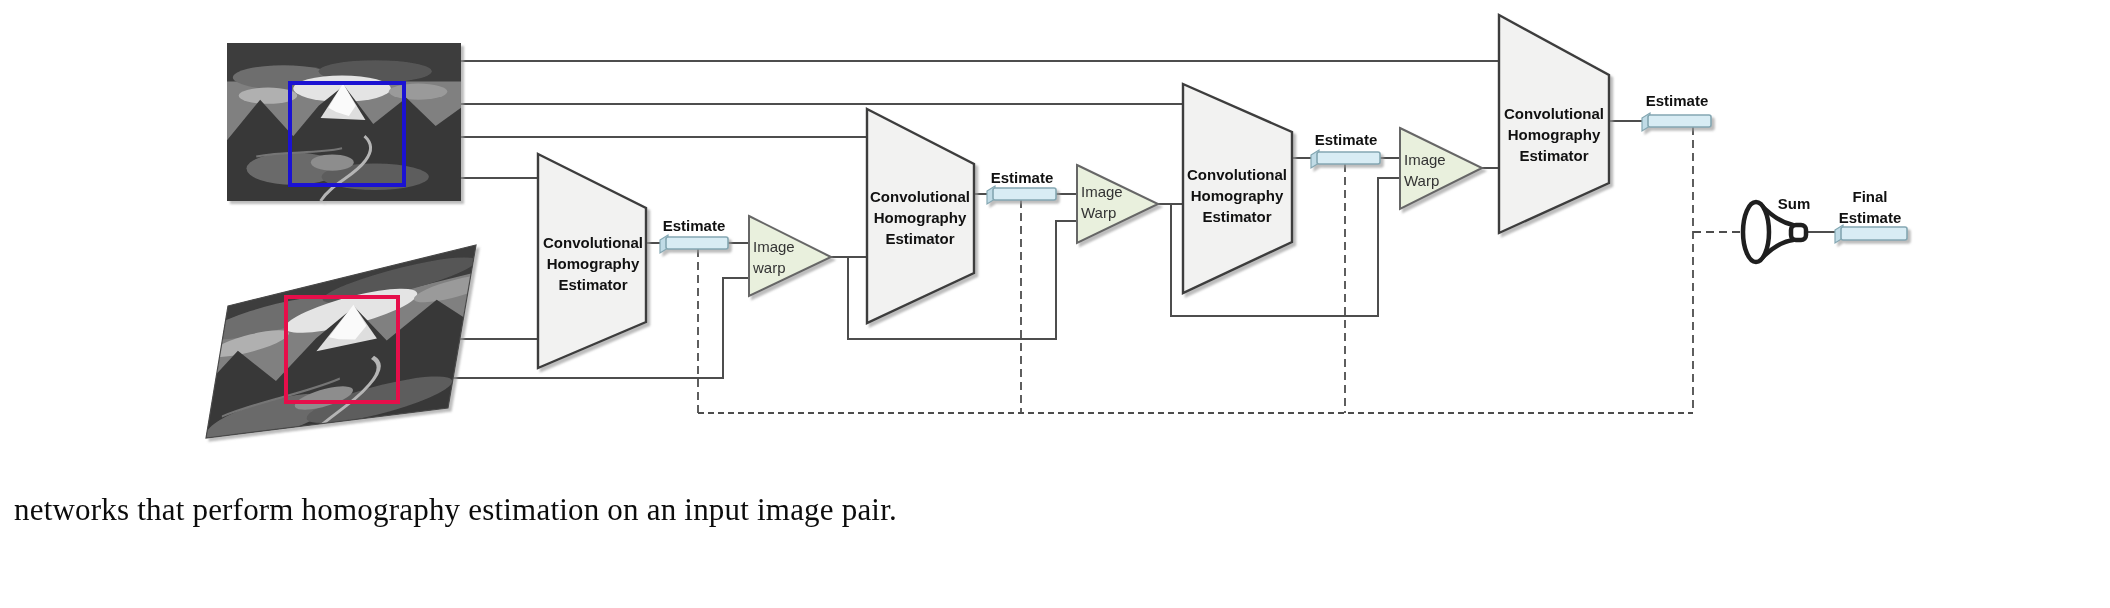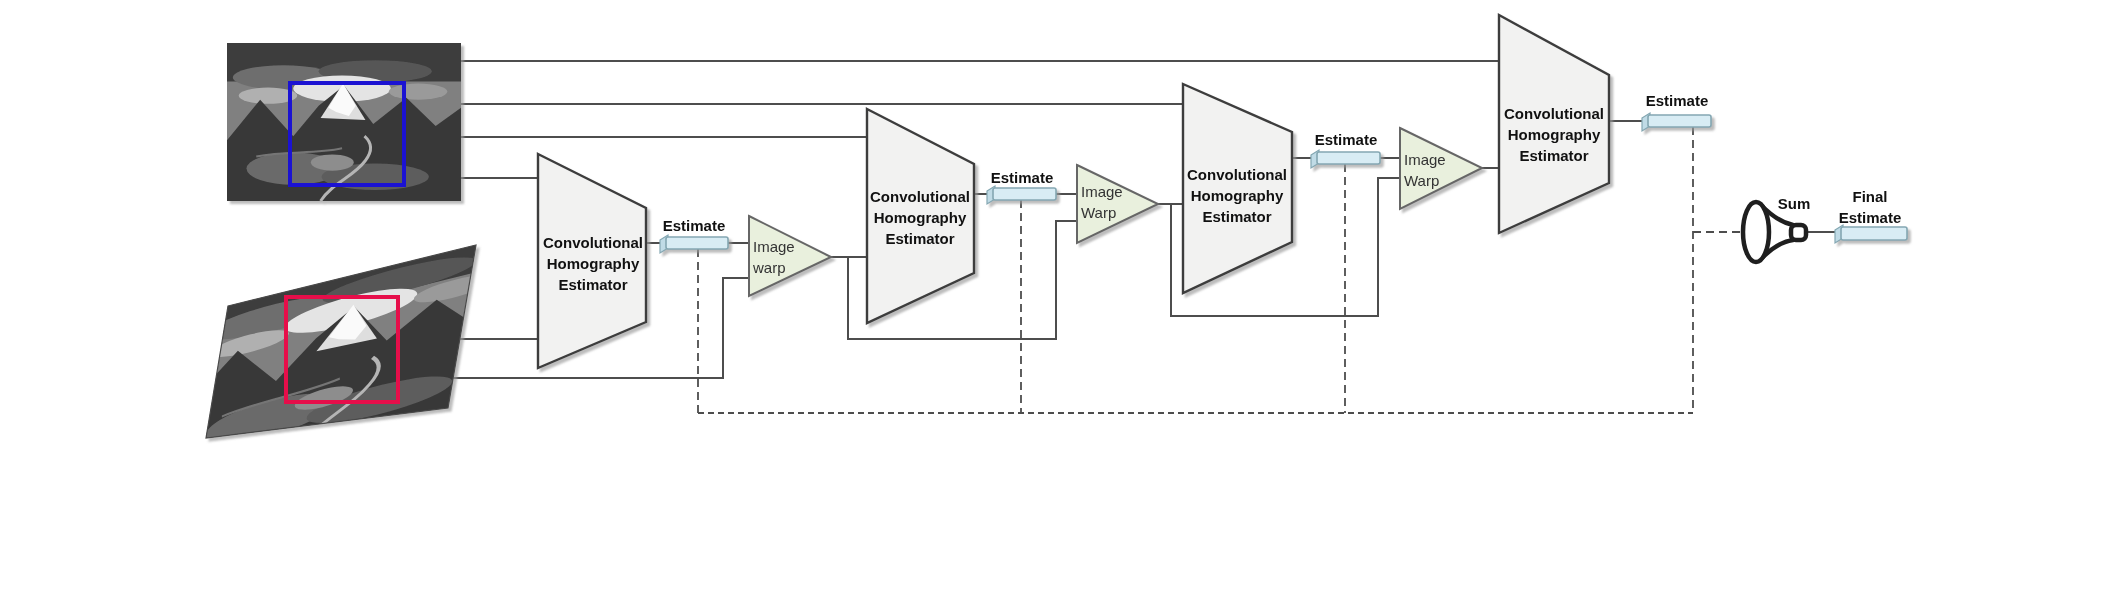--- a/index.html
+++ b/index.html
@@ -171,13 +171,14 @@
     <path class="funnel" d="M1762,258 Q1778,242 1793,240" fill="none"></path>
     <rect class="funnel" x="1791" y="225" width="15" height="15" rx="5"></rect>
     <ellipse class="funnel" cx="1756" cy="232" rx="13" ry="30"></ellipse>
   </g>
   <text class="est-label" x="1794" y="209">Sum</text>
   <text class="est-label" x="1870" y="202">Final</text>
   <text class="est-label" x="1870" y="223">Estimate</text>
 </svg>
 
 <div id="caption">
+  <span>networks that perform homography estimation on an input image pair.</span>
 </div>
 
 </body></html>

